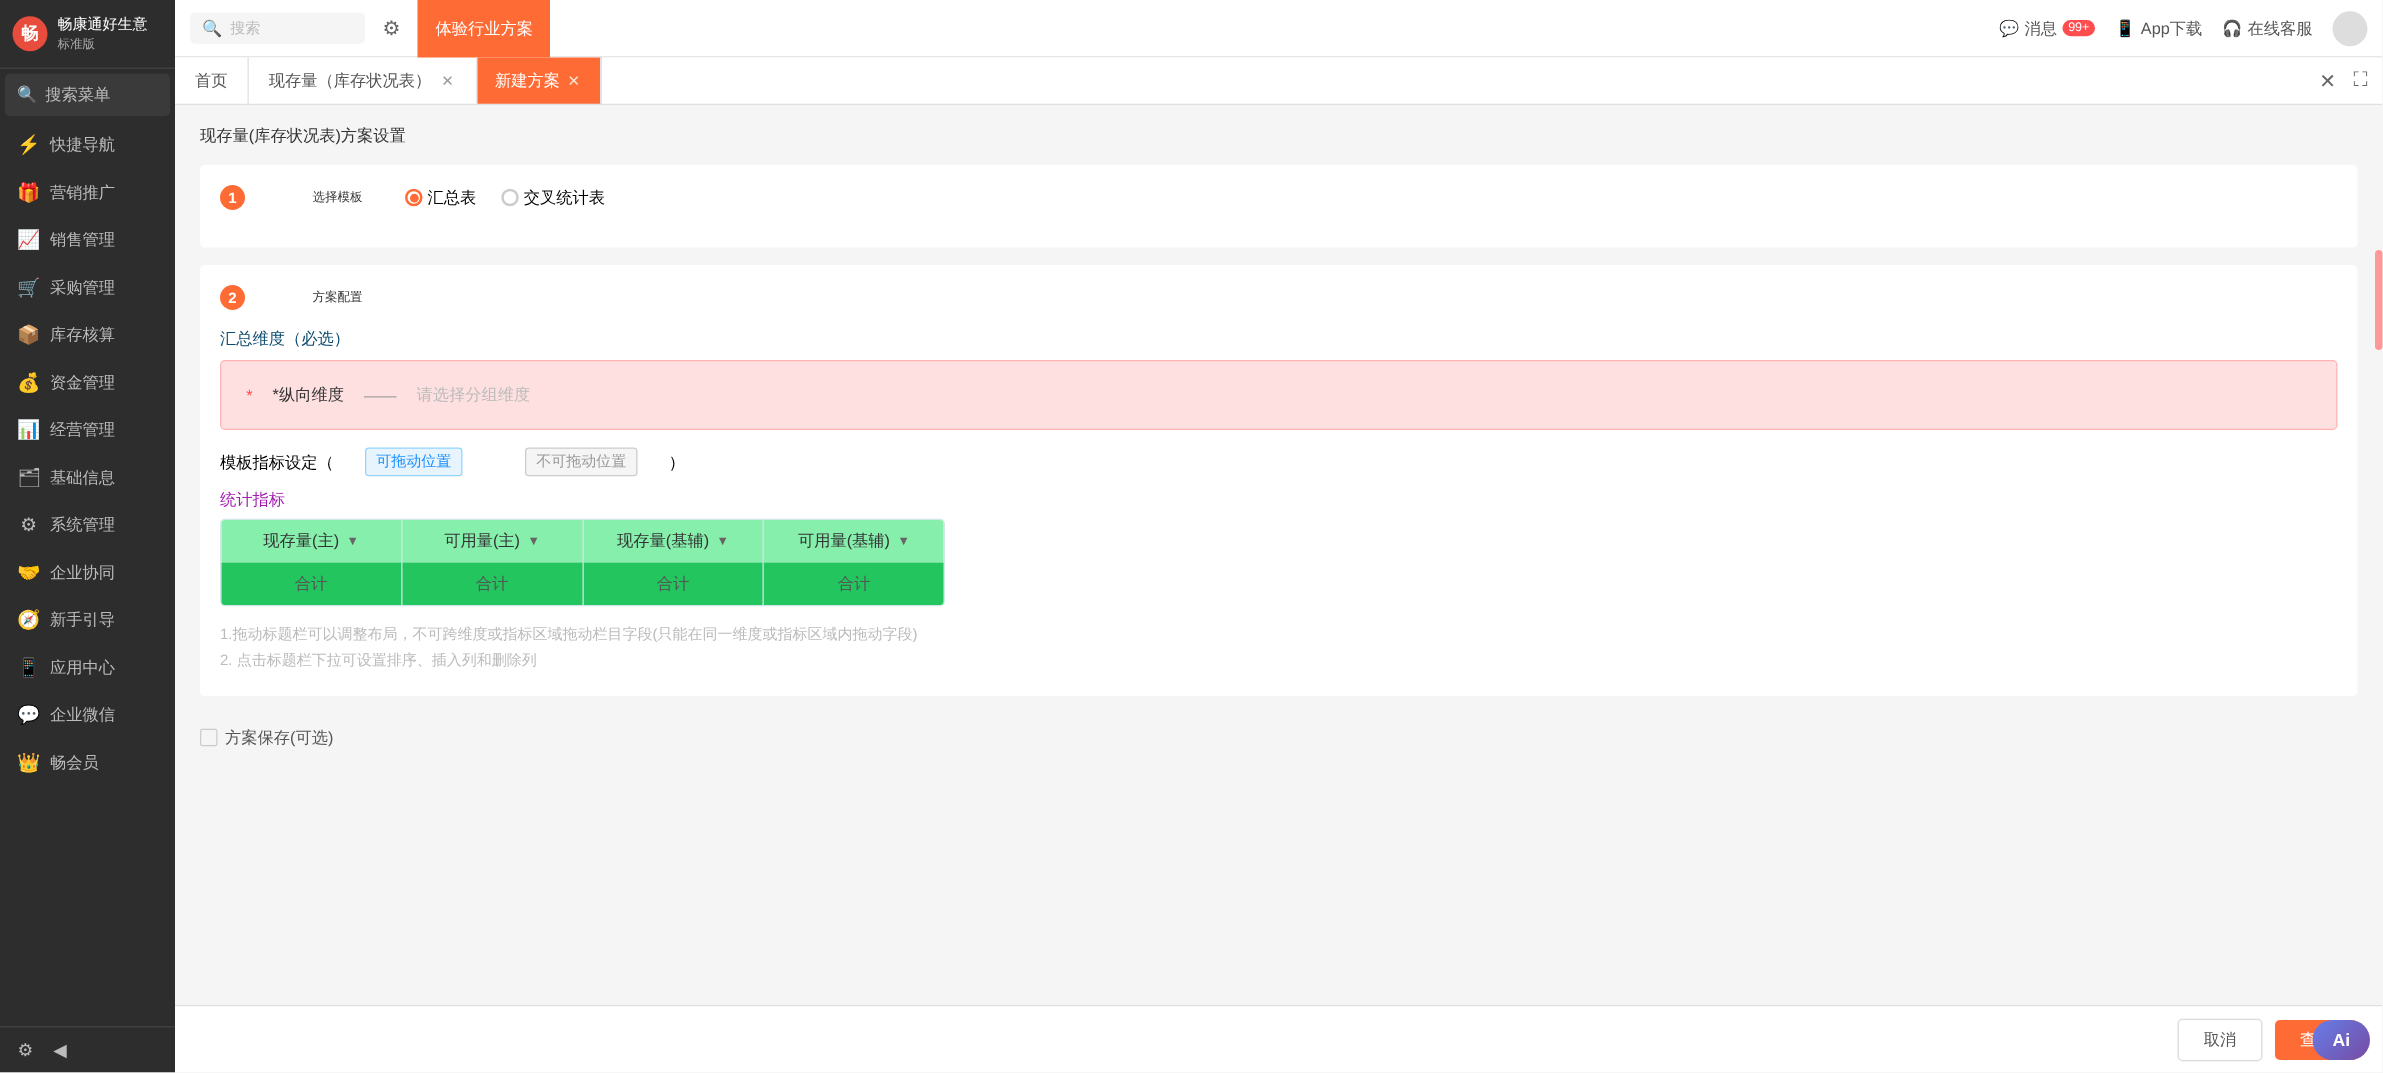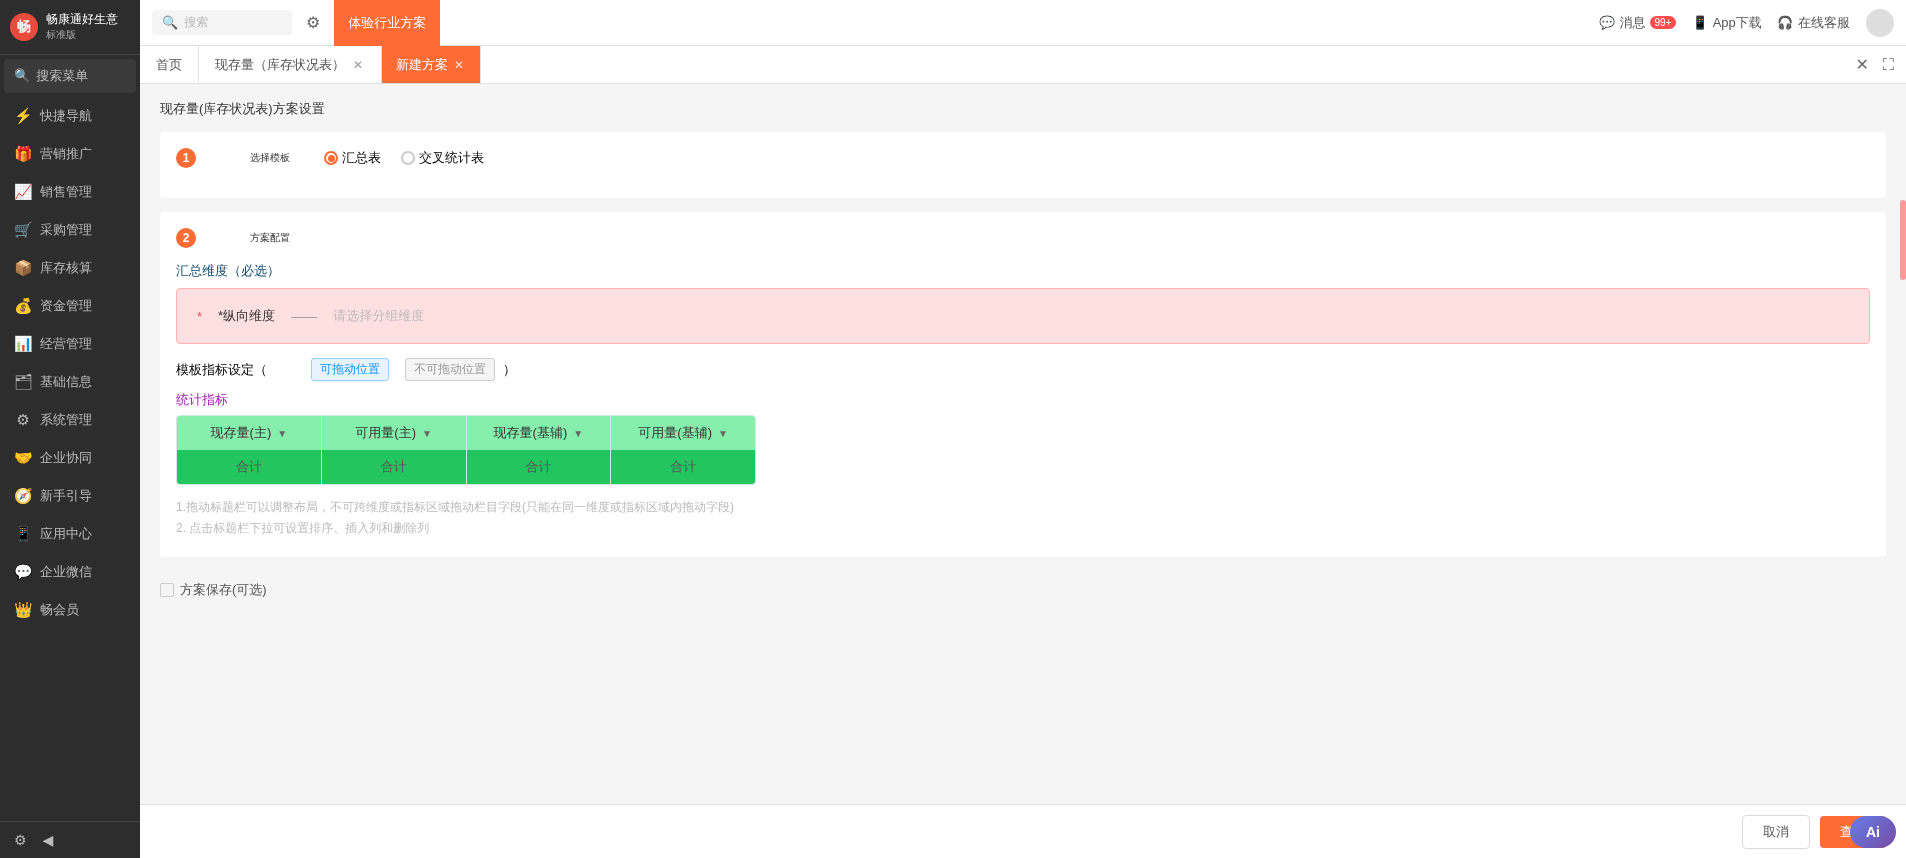--- a/index.html
+++ b/index.html
@@ -173,21 +173,21 @@
     .dim-required { color: #ff4d4f; }
     .dim-label { color: #333; }
     .dim-dash { color: #999; }
     .dim-placeholder { color: #bbb; }
 
     
     .indicator-settings { margin-bottom: 10px; }
     .draggable-badge {
       display: inline-flex; align-items: center; gap: 4px;
       background: #e8f4fd; border: 1px solid #91d5ff;
-      border-radius: 3px; padding: 2px 8px; font-size: 12px; color: #1890ff; margin-left: 36px;
+      border-radius: 3px; padding: 2px 8px; font-size: 12px; color: #1890ff;
     }
     .non-draggable-badge {
       display: inline-flex; align-items: center; gap: 4px;
       background: #f5f5f5; border: 1px solid #ccc;
       border-radius: 3px; padding: 2px 8px; font-size: 12px; color: #999;
     }
 
     
     .stats-section-label { font-size: 13px; color: #a21caf; margin-bottom: 6px; font-weight: 500; }
     .stats-table {
@@ -423,21 +423,21 @@
       <div class="dimension-box">
         <div class="dimension-row">
           <span class="dim-required">*</span>
           <span class="dim-label">*纵向维度</span>
           <span class="dim-dash">——</span>
           <span class="dim-placeholder">请选择分组维度</span>
         </div>
       </div>
 
       <div class="indicator-settings">
-        <div style="display:flex;align-items:center;gap:8px;margin-bottom:10px;">
+        <div style="display:flex;align-items:center;gap:25px;margin-bottom:10px;">
           <span>模板指标设定（</span>
           <span class="draggable-badge">
             <span>可拖动位置</span>
           </span>
           <span style="color:#555;"></span>
           <span class="non-draggable-badge">
             <span>不可拖动位置</span>
           </span>
           <span>）</span>
         </div>

